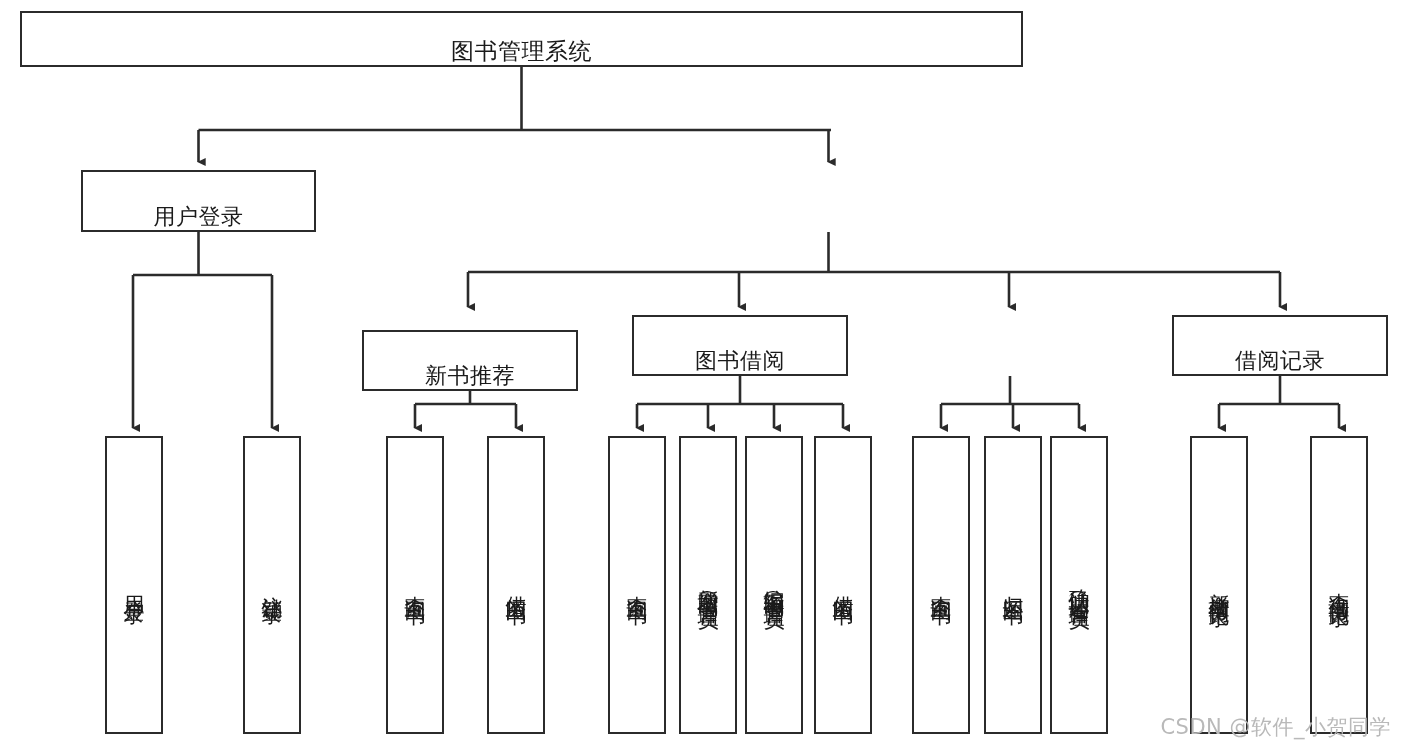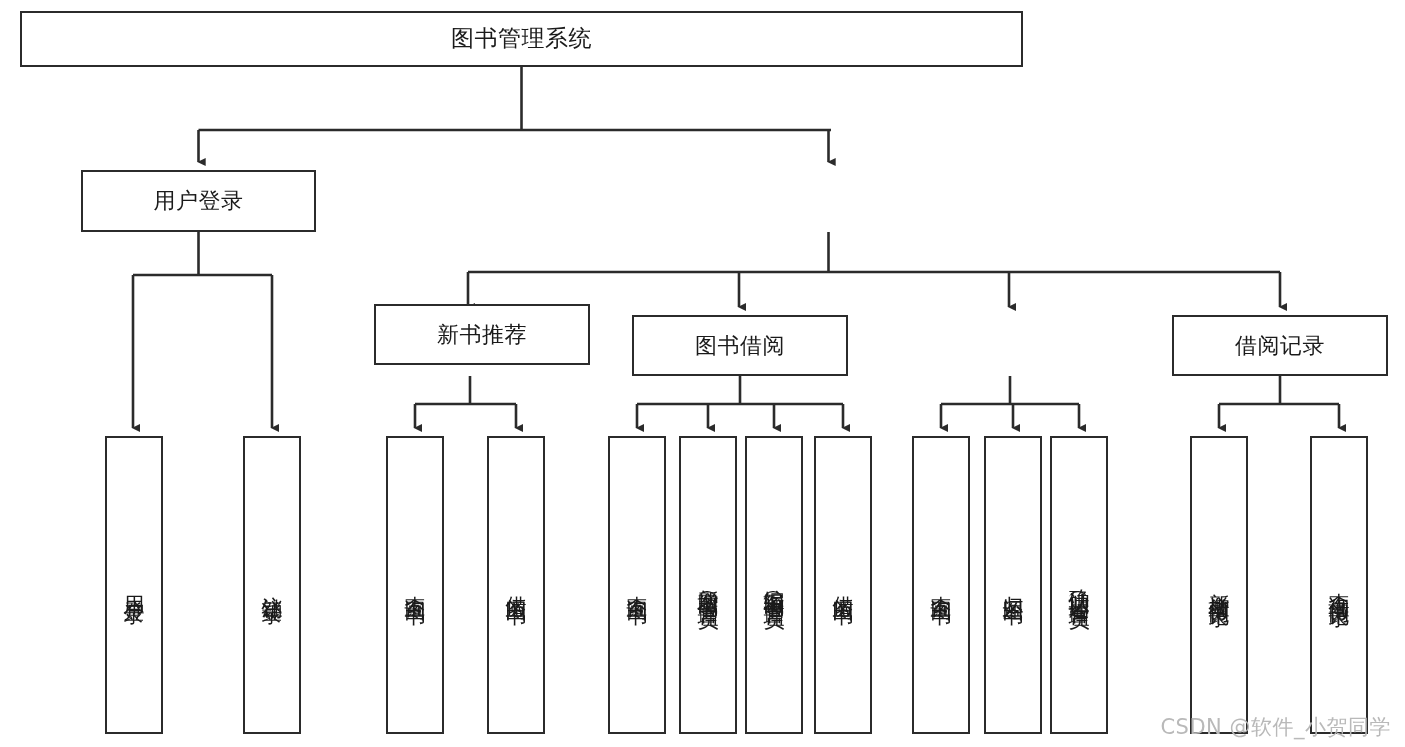--- a/index.html
+++ b/index.html
@@ -25,21 +25,21 @@
     width: 1405px;
     height: 747px;
     pointer-events: none;
   }
   .node {
     position: absolute;
     box-sizing: border-box;
     background: #ffffff;
     border: 2.5px solid #2b2b2b;
     display: flex;
-    align-items: center;
+    align-items: flex-end;
     justify-content: center;
     color: #1a1a1a;
     z-index: 2;
   }
   .node-label {
     display: block;
     text-align: center;
     line-height: 1.18;
     letter-spacing: 0.5px;
     white-space: pre;
@@ -133,21 +133,21 @@
   </svg>
 
   <div class="node horiz root" style="left: 20px; top: 11px; width: 1003px; height: 56px;">
     <span class="node-label">图书管理系统</span>
   </div>
 
   <div class="node horiz" style="left: 81px; top: 170px; width: 235px; height: 62px;">
     <span class="node-label">用户登录</span>
   </div>
 
-  <div class="node horiz" style="left: 362px; top: 304px; width: 216px; height: 61px; margin-left: 12px;">
+  <div class="node horiz" style="left: 362px; top: 330px; width: 216px; height: 61px;">
     <span class="node-label">新书推荐</span>
   </div>
   <div class="node horiz" style="left: 632px; top: 315px; width: 216px; height: 61px;">
     <span class="node-label">图书借阅</span>
   </div>
   <div class="node horiz" style="left: 1172px; top: 315px; width: 216px; height: 61px;">
     <span class="node-label">借阅记录</span>
   </div>
 
   <div class="node leaf" style="left: 105px; top: 436px; width: 58px; height: 298px;">

